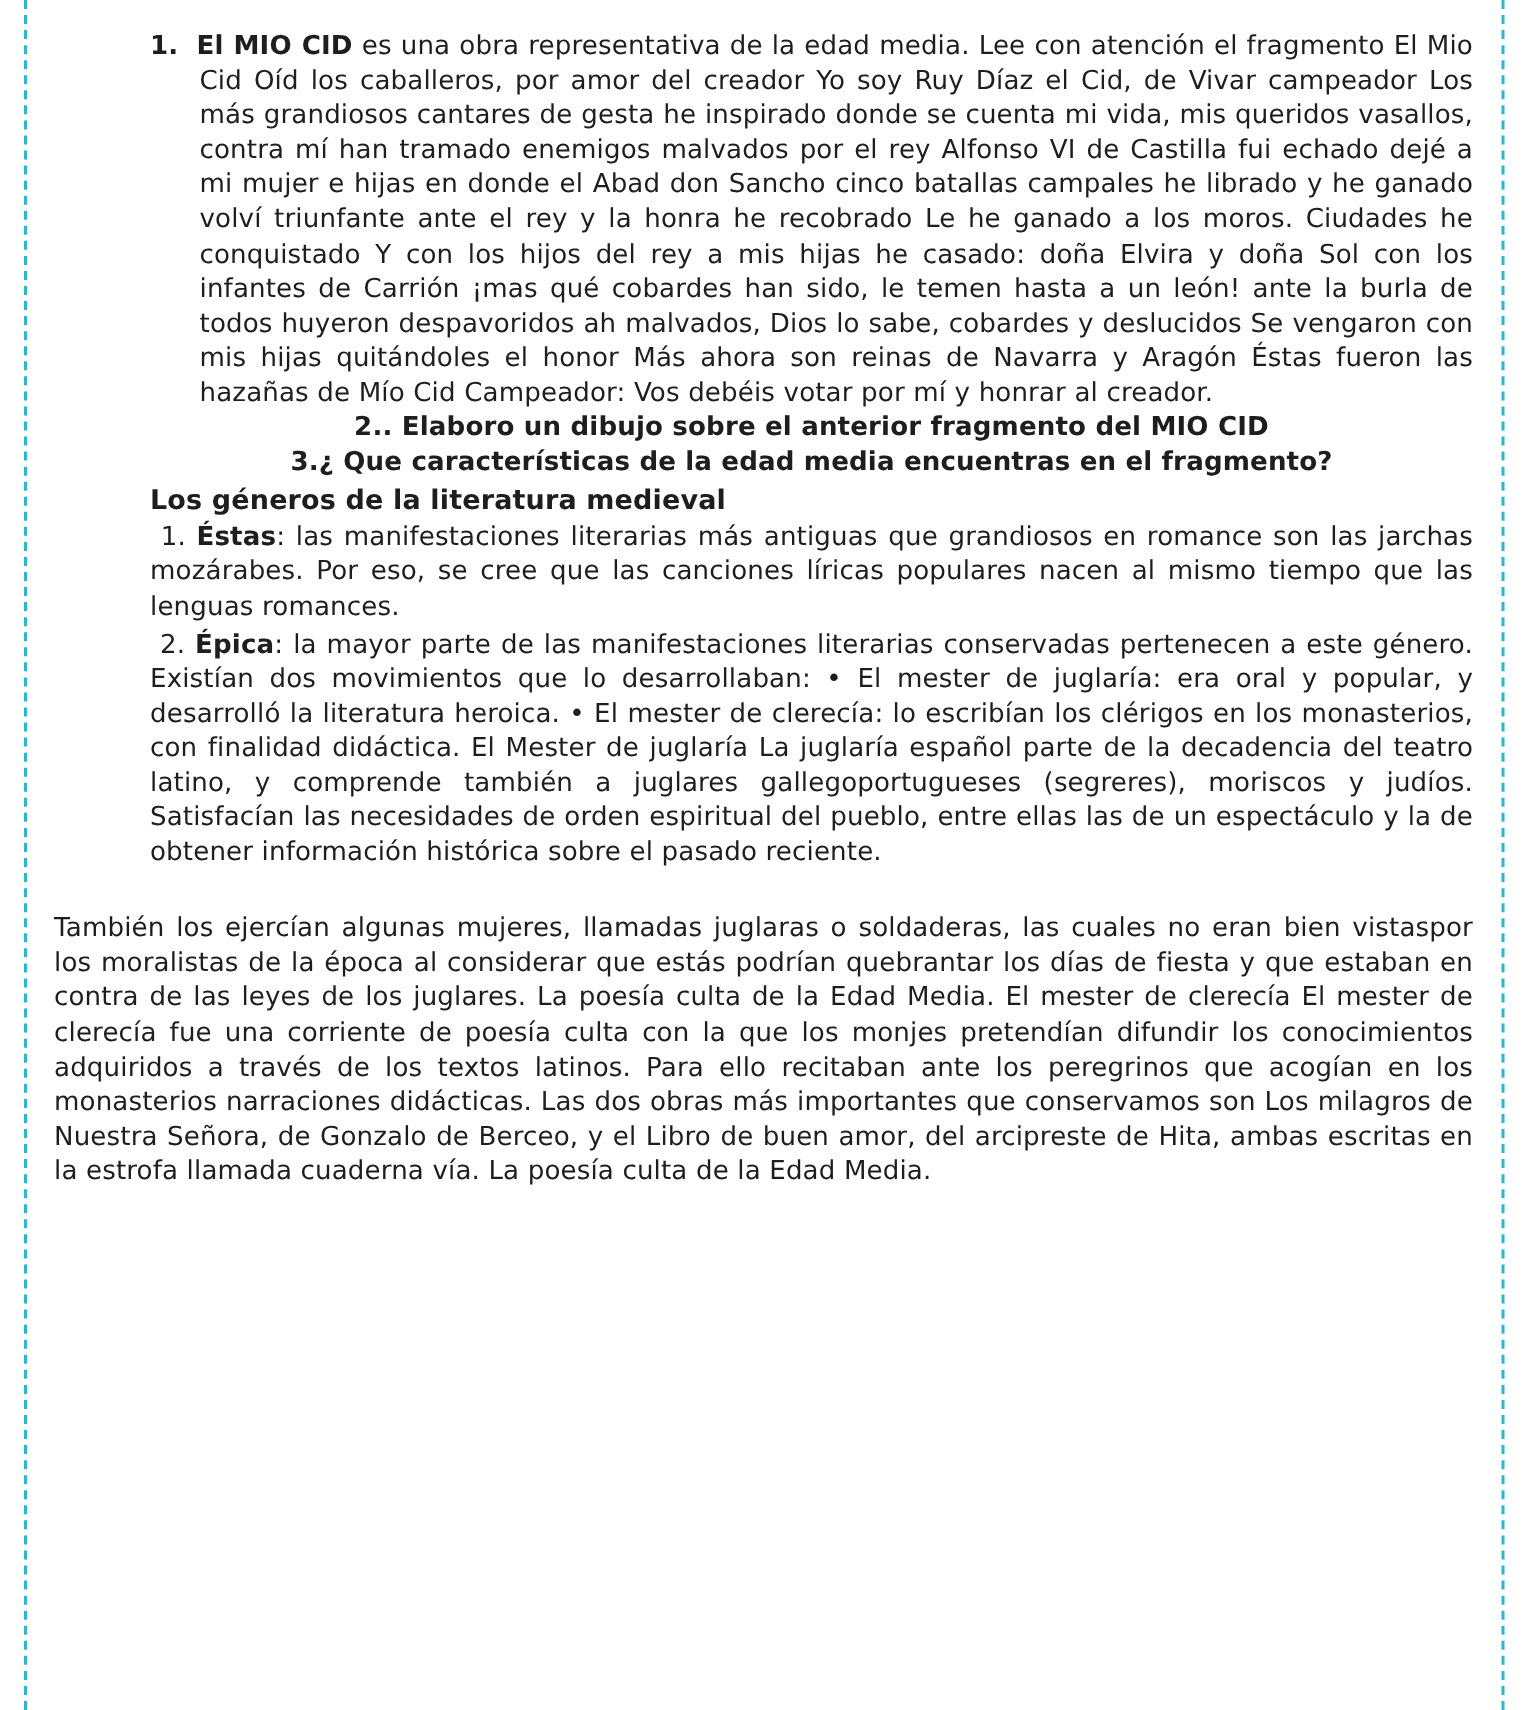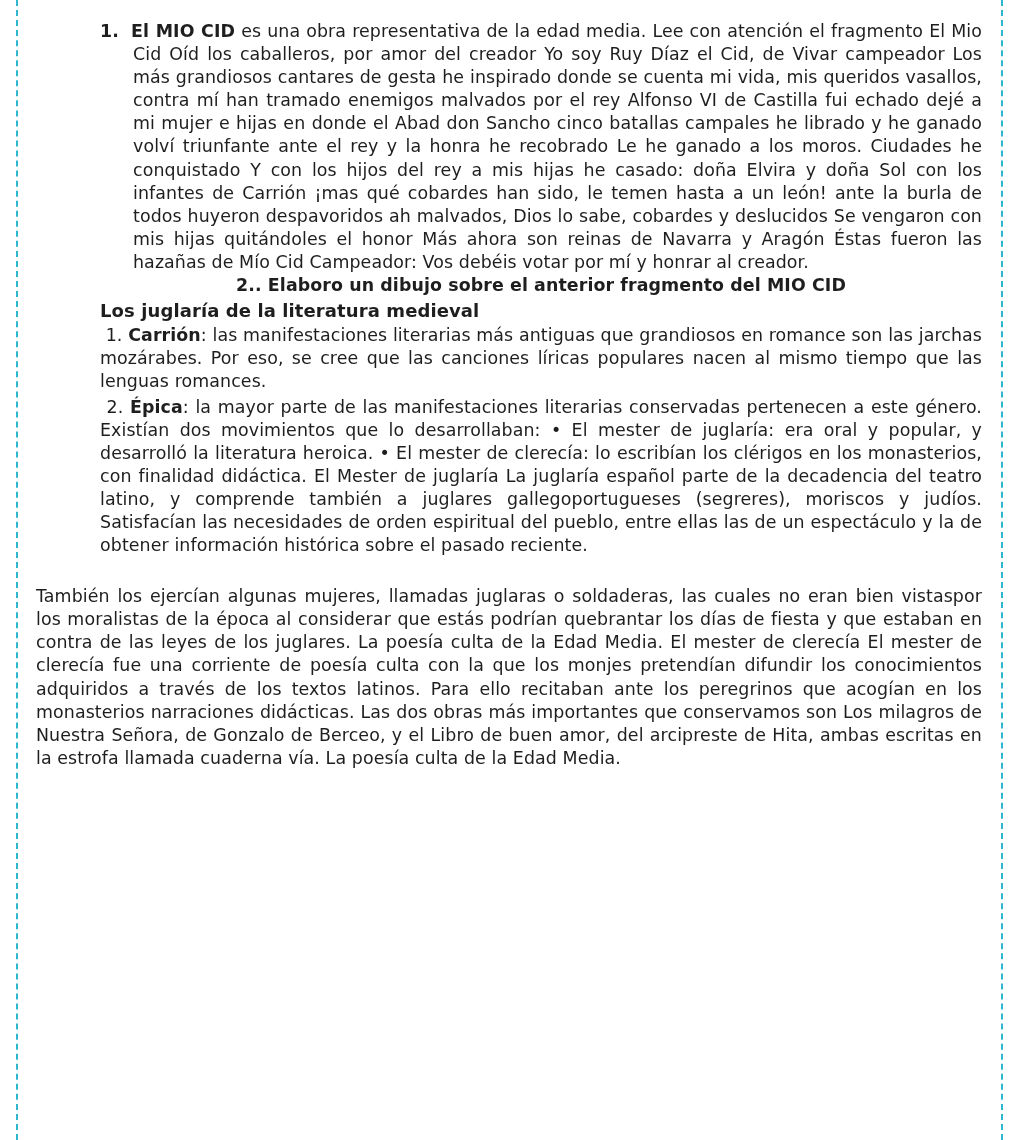--- a/index.html
+++ b/index.html
@@ -68,22 +68,23 @@
 <body>
 
 <div class="border-left" style="border-left-color: rgb(47, 182, 207);"></div>
 <div class="border-right" style="border-left-color: rgb(47, 182, 207);"></div>
 
 <div class="content">
   <div class="indent-block">
     <p class="q1"><b>1.</b>&nbsp;&nbsp;<b>El MIO CID</b><span> es una obra representativa de la edad media. Lee con atención el fragmento El Mio Cid Oíd los caballeros, por amor del creador Yo soy Ruy Díaz el Cid, de Vivar campeador Los más grandiosos cantares de gesta he inspirado donde se cuenta mi vida, mis queridos vasallos, contra mí han tramado enemigos malvados por el rey Alfonso VI de Castilla fui echado dejé a mi mujer e hijas en donde el Abad don Sancho cinco batallas campales he librado y he ganado volví triunfante ante el rey y la honra he recobrado Le he ganado a los moros. Ciudades he conquistado Y con los hijos del rey a mis hijas he casado: doña Elvira y doña Sol con los infantes de Carrión ¡mas qué cobardes han sido, le temen hasta a un león! ante la burla de todos huyeron despavoridos ah malvados, Dios lo sabe, cobardes y deslucidos Se vengaron con mis hijas quitándoles el honor Más ahora son reinas de Navarra y Aragón Éstas fueron las hazañas de Mío Cid Campeador: Vos debéis votar por mí y honrar al creador.</span></p>
 
     <p class="q-bold">2.. Elaboro un dibujo sobre el anterior fragmento del MIO CID</p>
+    <p class="q-bold">3.¿ Que características de la edad media encuentras en el fragmento?</p>
 
-    <p class="heading">Los juglaría de la literatura medieval</p>
+    <p class="heading">Los géneros de la literatura medieval</p>
 
-    <p class="item">&nbsp;<span>1.</span> <b class="term">Carrión</b><span>: las manifestaciones literarias más antiguas que grandiosos en romance son las jarchas mozárabes. Por eso, se cree que las canciones líricas populares nacen al mismo tiempo que las lenguas romances.</span></p>
+    <p class="item">&nbsp;<span>1.</span> <b class="term">Éstas</b><span>: las manifestaciones literarias más antiguas que grandiosos en romance son las jarchas mozárabes. Por eso, se cree que las canciones líricas populares nacen al mismo tiempo que las lenguas romances.</span></p>
 
     <p class="item">&nbsp;<span>2.</span> <b class="term">Épica</b><span>: la mayor parte de las manifestaciones literarias conservadas pertenecen a este género. Existían dos movimientos que lo desarrollaban: • El mester de juglaría: era oral y popular, y desarrolló la literatura heroica. • El mester de clerecía: lo escribían los clérigos en los monasterios, con finalidad didáctica. El Mester de juglaría La juglaría español parte de la decadencia del teatro latino, y comprende también a juglares gallegoportugueses (segreres), moriscos y judíos. Satisfacían las necesidades de orden espiritual del pueblo, entre ellas las de un espectáculo y la de obtener información histórica sobre el pasado reciente.</span></p>
   </div>
 
   <p class="lower">También los ejercían algunas mujeres, llamadas juglaras o soldaderas, las cuales no eran bien vistaspor los moralistas de la época al considerar que estás podrían quebrantar los días de fiesta y que estaban en contra de las leyes de los juglares. La poesía culta de la Edad Media. El mester de clerecía El mester de clerecía fue una corriente de poesía culta con la que los monjes pretendían difundir los conocimientos adquiridos a través de los textos latinos. Para ello recitaban ante los peregrinos que acogían en los monasterios narraciones didácticas. Las dos obras más importantes que conservamos son Los milagros de Nuestra Señora, de Gonzalo de Berceo, y el Libro de buen amor, del arcipreste de Hita, ambas escritas en la estrofa llamada cuaderna vía. La poesía culta de la Edad Media.</p>
 </div>
 
 </body></html>

